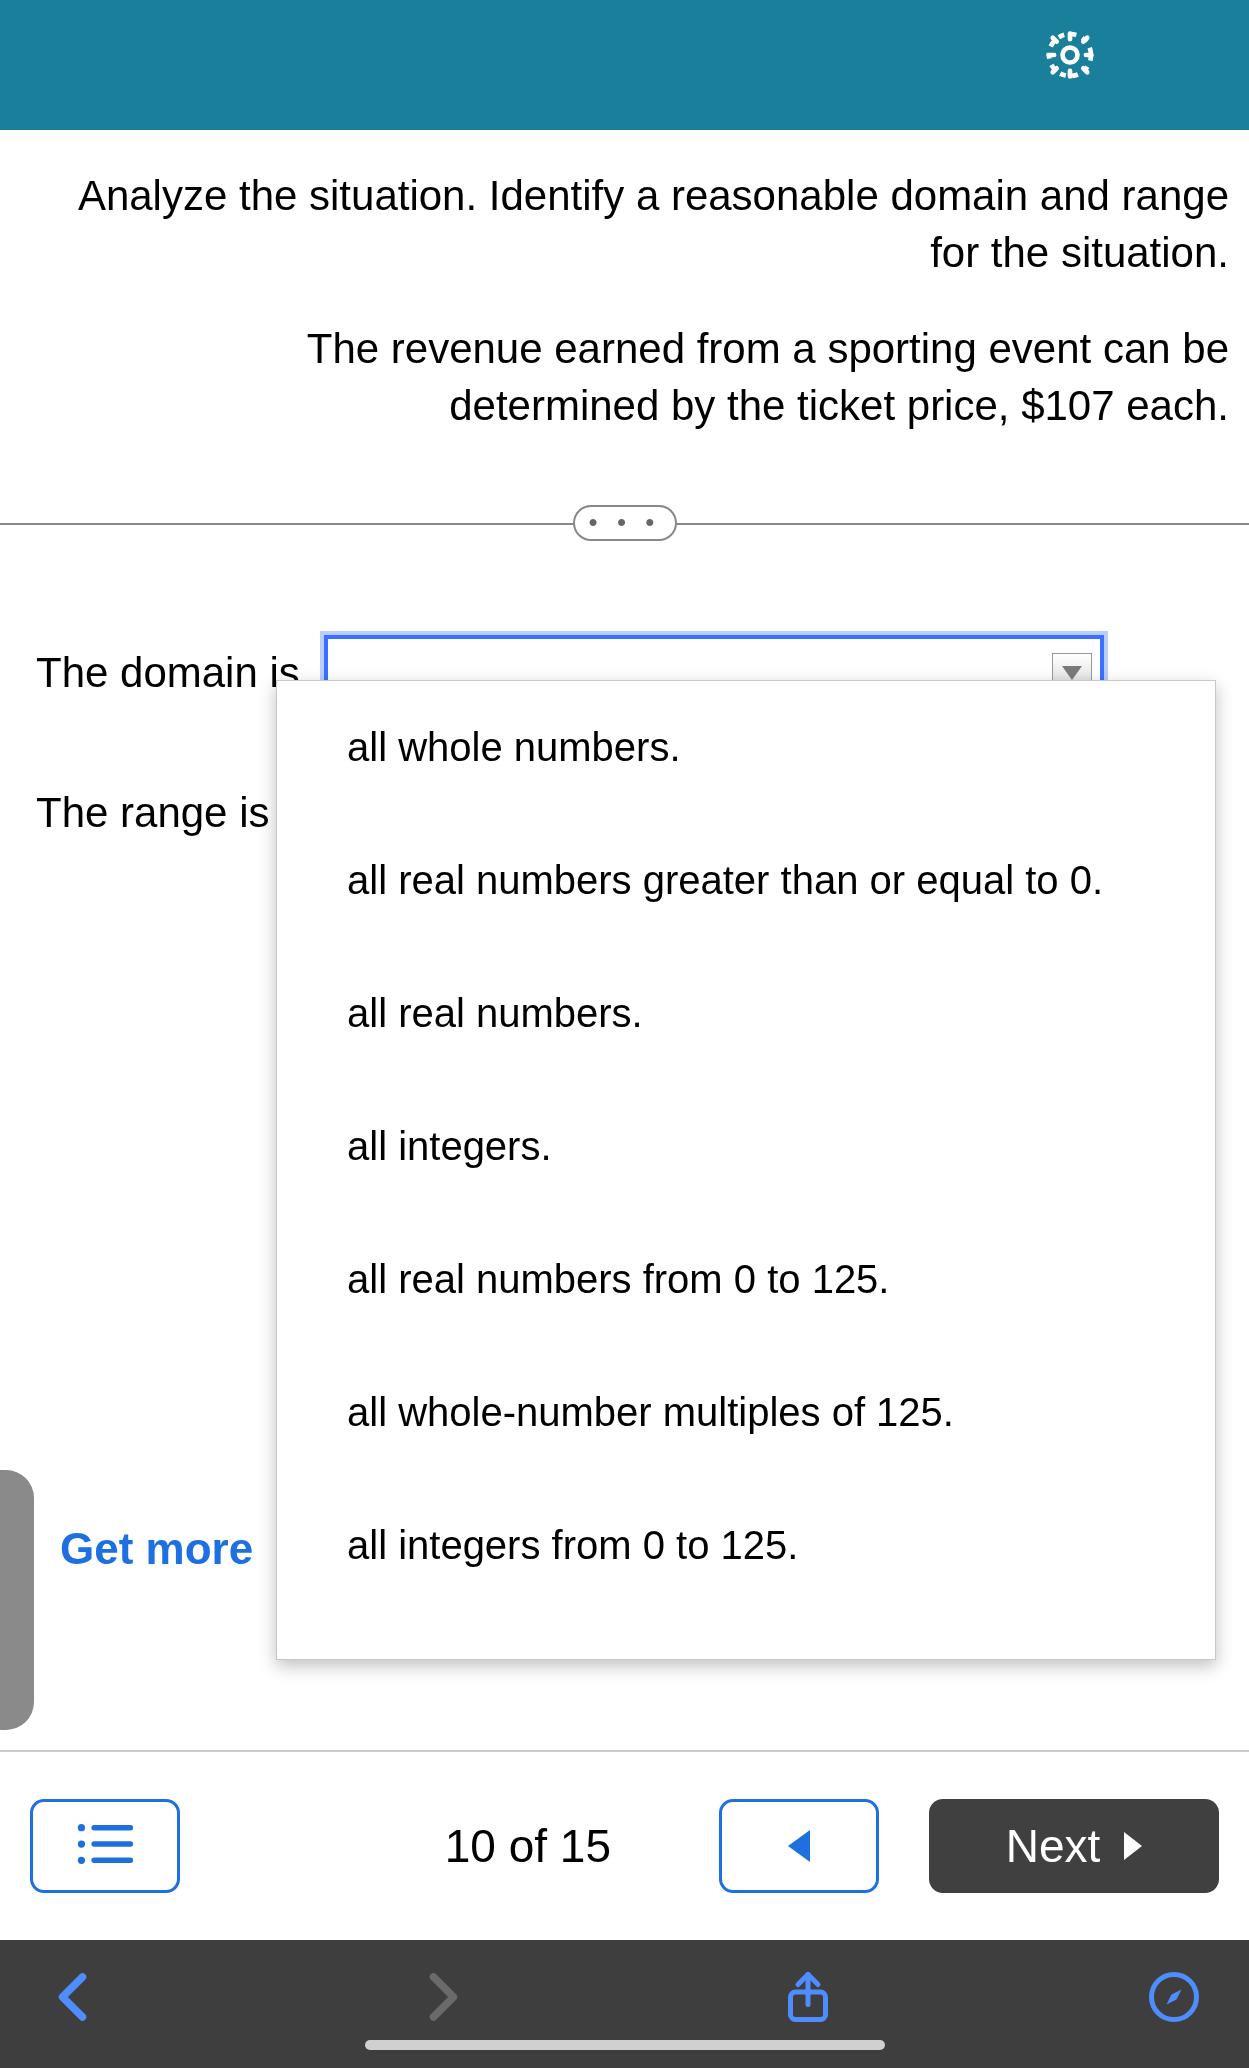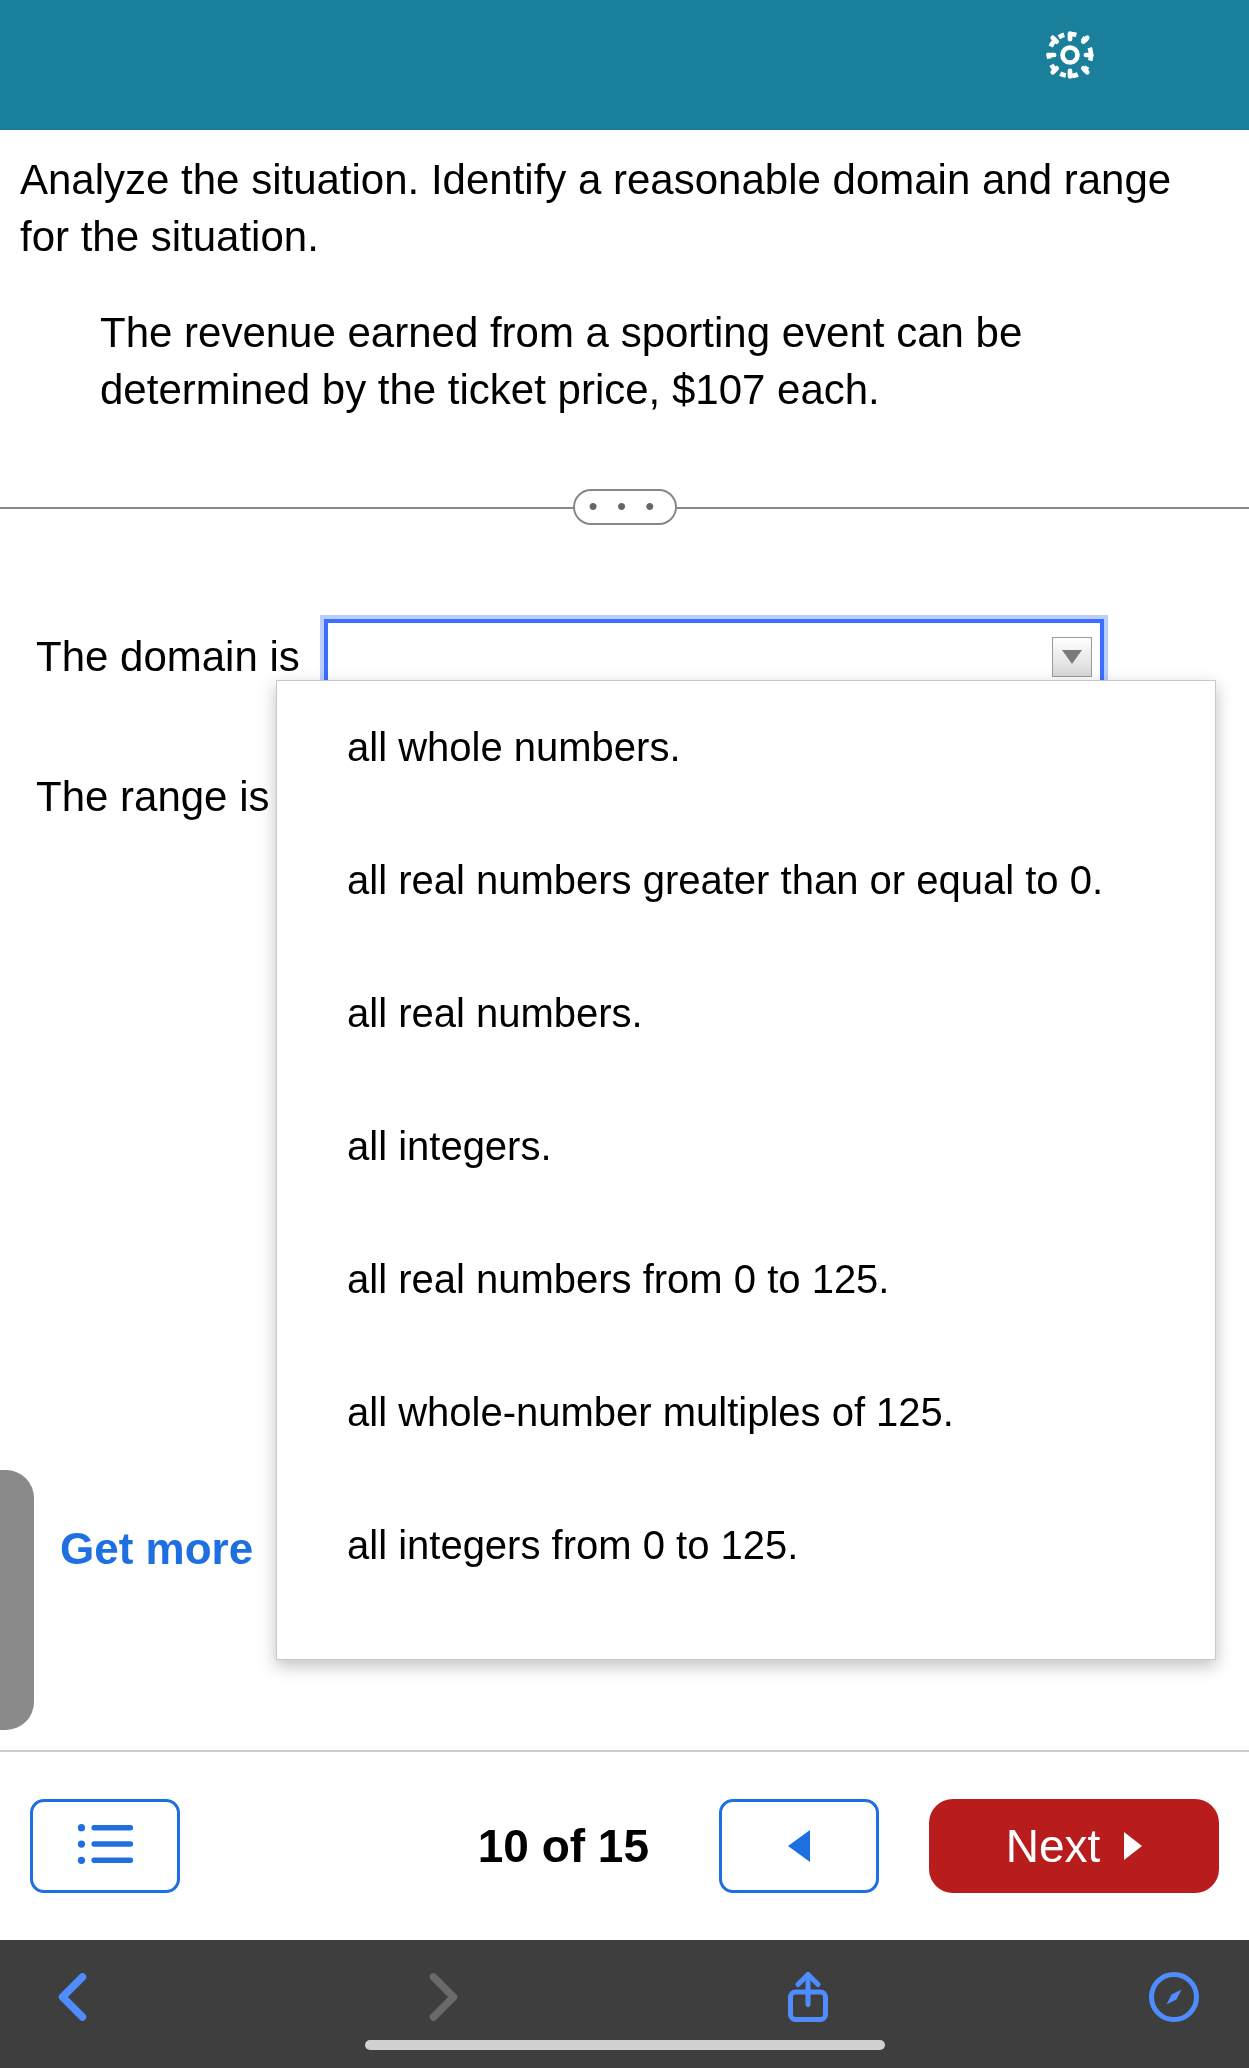--- a/index.html
+++ b/index.html
@@ -25,24 +25,25 @@
     width: 58px;
     height: 58px;
     display: flex;
     align-items: center;
     justify-content: center;
   }
   .gear-wrap svg { width: 56px; height: 56px; }
 
   
   .question {
-    padding: 22px 20px 0 20px;
+    padding: 38px 20px 0 20px;
     font-size: 42px;
     line-height: 1.35;
     color: #000;
+    text-align: right;
   }
   .question .q1 { margin-bottom: 40px; }
   .question .q2 { padding: 0 0 0 80px; }
 
   
   .divider-wrap {
     margin-top: 70px;
     position: relative;
     height: 40px;
   }
@@ -203,22 +204,21 @@
     display: flex;
     align-items: center;
     justify-content: center;
     margin-right: 40px;
   }
   .list-btn svg { width: 58px; height: 44px; }
   .spacer { flex: 1; }
   .counter {
     font-size: 46px;
     color: #000;
-    margin-right: 70px;
-    font-weight: bold;
+    margin-right: 108px;
   }
   .prev-btn {
     width: 160px;
     height: 94px;
     border: 3px solid #1e6fe0;
     border-radius: 14px;
     background: #fff;
     display: flex;
     align-items: center;
     justify-content: center;
@@ -227,22 +227,22 @@
   .prev-btn span {
     display: block;
     width: 0; height: 0;
     border-top: 16px solid transparent;
     border-bottom: 16px solid transparent;
     border-right: 22px solid #1e6fe0;
   }
   .next-btn {
     width: 290px;
     height: 94px;
-    background: #b91c1c;
-    border-radius: 24px;
+    background: #404040;
+    border-radius: 14px;
     color: #fff;
     font-size: 46px;
     display: flex;
     align-items: center;
     justify-content: center;
     gap: 24px;
   }
   .next-btn .tri {
     display: block;
     width: 0; height: 0;

